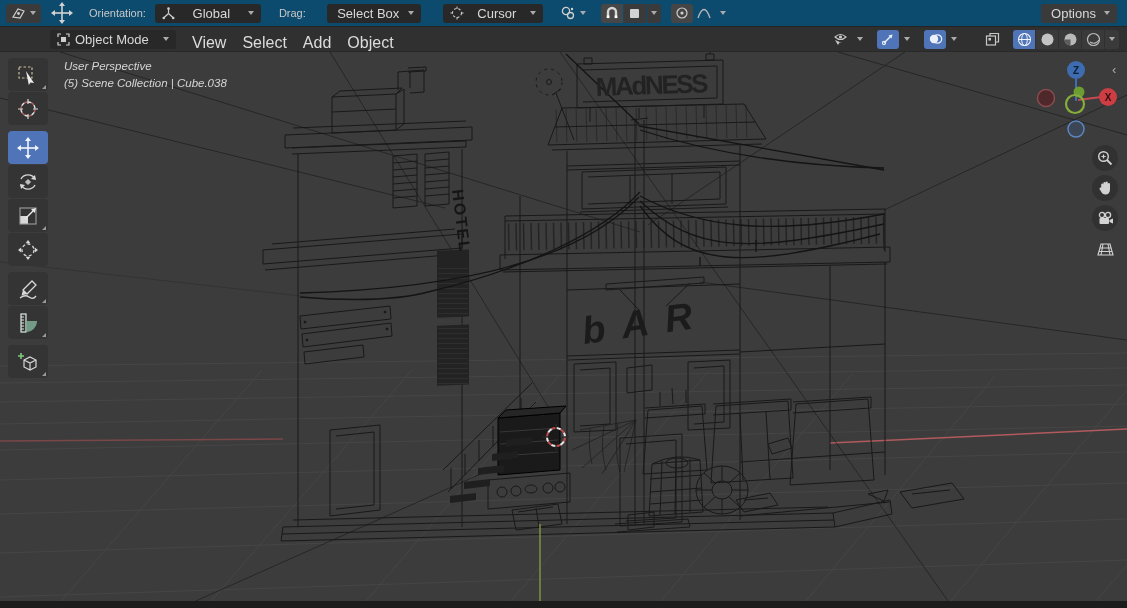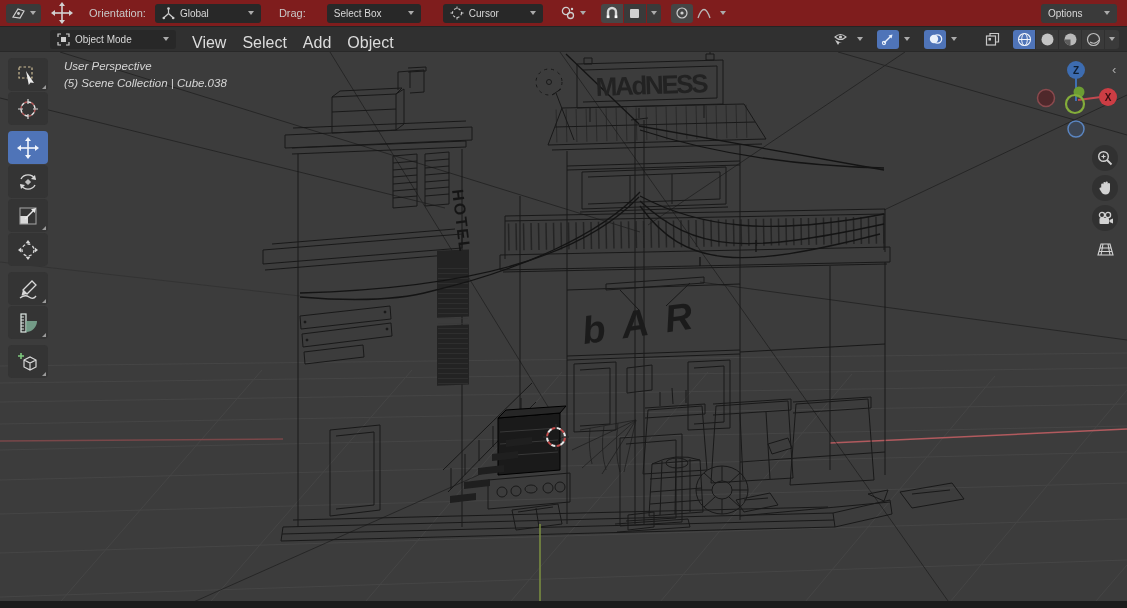--- a/index.html
+++ b/index.html
@@ -1,24 +1,24 @@
 <!DOCTYPE html>
 <html><head>
 <meta charset="utf-8">
 <style>
   html,body{margin:0;padding:0;width:1127px;height:608px;overflow:hidden;
     background:#3c3c3c;font-family:"Liberation Sans",sans-serif;
     -webkit-font-smoothing:antialiased;}
   .row{position:absolute;left:0;width:1127px;display:flex;align-items:center;}
-  .topbar{top:0;height:26px;background:#7f1d1d;z-index:30;}
+  .topbar{top:0;height:26px;background:#0c4a6e;z-index:30;text-align:center;}
   .vheader{top:26px;height:26px;background:#303030;border-top:1px solid #242424;
     border-bottom:1px solid #282828;box-sizing:border-box;z-index:30;padding-left:45px;}
   .lbl{color:#c9c9c9;font-size:11px;margin:0 5px;white-space:nowrap;}
   .dd{display:inline-flex;align-items:center;gap:5px;background:#282828;border-radius:3px;
-    height:19px;padding:0 7px;color:#d8d8d8;font-size:10px;white-space:nowrap;}
+    height:19px;padding:0 7px;color:#d8d8d8;font-size:13px;white-space:nowrap;}
   .btn{display:inline-flex;align-items:center;gap:4px;background:#3a3a3a;border-radius:3px;
     height:19px;padding:0 5px;color:#d8d8d8;font-size:11px;}
   .menu{color:#dcdcdc;font-size:16px;padding:3px 8px;border-radius:3px;white-space:nowrap;margin-top:8px;}
   .chev{width:0;height:0;border-left:3px solid transparent;border-right:3px solid transparent;
     border-top:4px solid #ababab;display:inline-block;}
   .sep{width:10px;}
   .iconbtn{width:22px;height:19px;background:#3a3a3a;border-radius:3px 0 0 3px;display:inline-flex;
     align-items:center;justify-content:center;}
   .ddhalf{width:14px;height:19px;background:#3a3a3a;border-radius:0 3px 3px 0;margin-left:1px;
     display:inline-flex;align-items:center;justify-content:center;}

